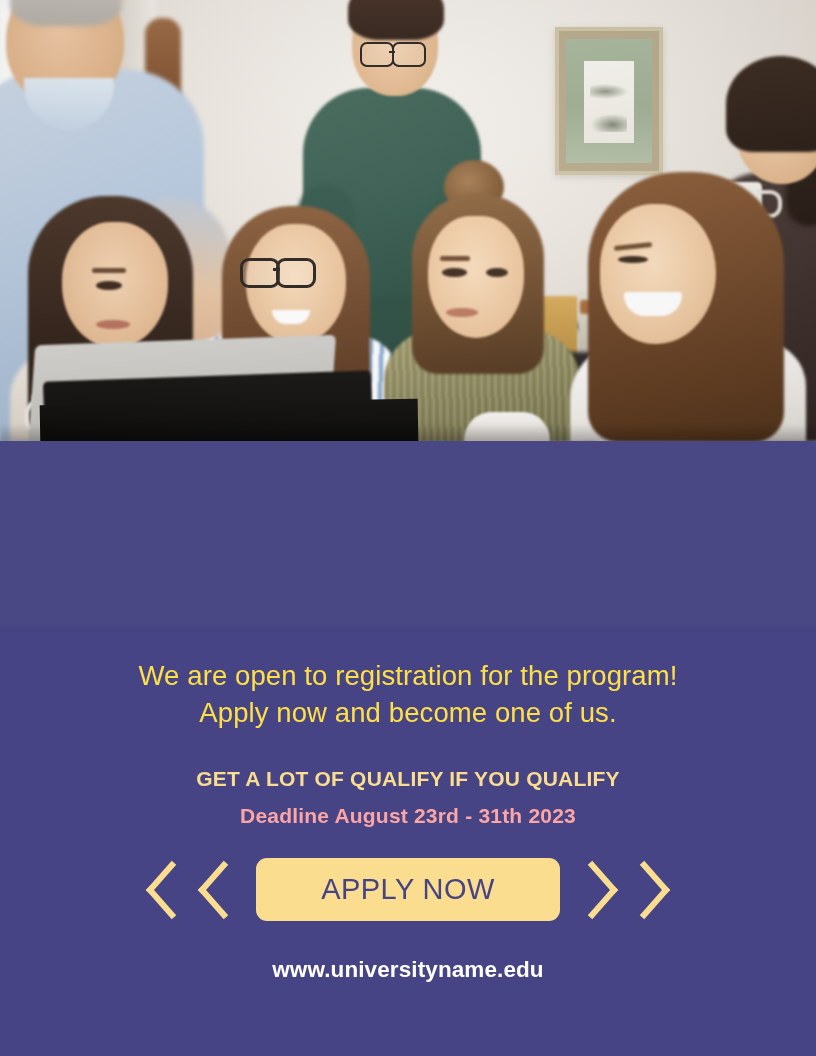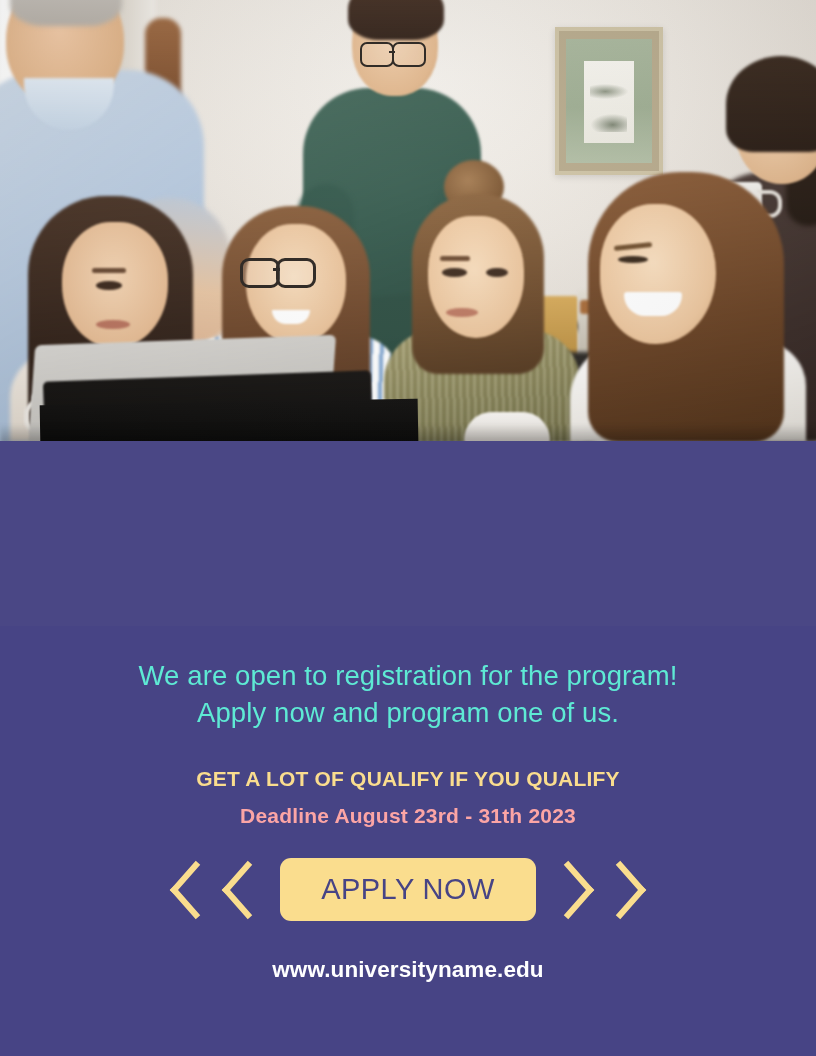--- a/index.html
+++ b/index.html
@@ -483,21 +483,21 @@
     position: absolute;
     left: 0;
     top: 626px;
     width: 816px;
     height: 430px;
     background: #474485;
   }
   .intro {
     margin: 0;
     padding-top: 32px;
-    color: #5eead4;
+    color: #fde047;
     text-align: center;
     font-size: 27.5px;
     font-weight: 400;
     line-height: 1.33;
     letter-spacing: 0.1px;
   }
   .intro span { display: block; }
   .benefits {
     margin: 0;
     padding-top: 36px;
@@ -530,21 +530,21 @@
     display: block;
     flex: 0 0 auto;
   }
   .chev line {
     stroke: #fadd8e;
     stroke-width: 6;
     stroke-linecap: square;
     fill: none;
   }
   .apply-btn {
-    width: 256px;
+    width: 304px;
     height: 63px;
     background: #fadd8e;
     color: #474485;
     border: none;
     border-radius: 11px;
     font-family: "Liberation Sans", sans-serif;
     font-size: 29px;
     font-weight: 400;
     letter-spacing: 0.4px;
     cursor: pointer;
@@ -657,21 +657,21 @@
 
       <div class="photo-grain"></div>
     </div>
   </div>
 
 
   <div class="body-band">
 
     <p class="intro">
       <span>We are open to registration for the program!</span>
-      <span>Apply now and program one of us.</span>
+      <span>Apply now and become one of us.</span>
     </p>
 
     <p class="benefits">GET A LOT OF QUALIFY IF YOU QUALIFY</p>
     <p class="deadline">Deadline August 23rd - 31th 2023</p>
 
     <div class="cta-row">
       <svg class="chev" viewBox="0 0 34 60">
         <line x1="28" y1="5" x2="6" y2="30"></line>
         <line x1="6" y1="30" x2="28" y2="55"></line>
       </svg>

